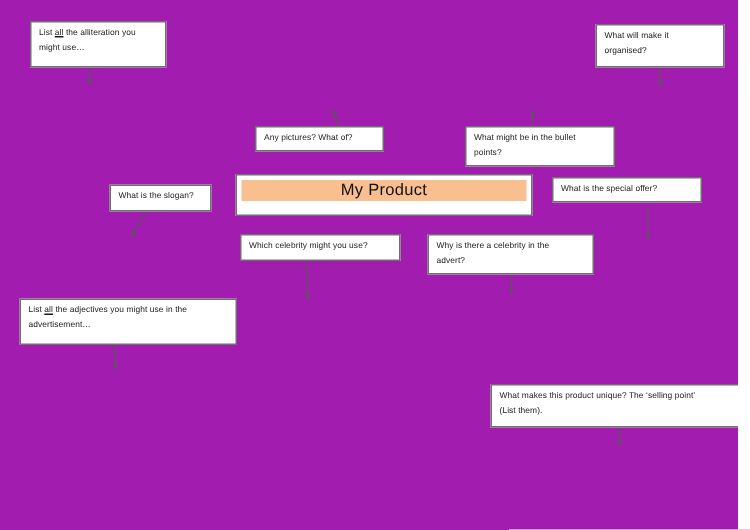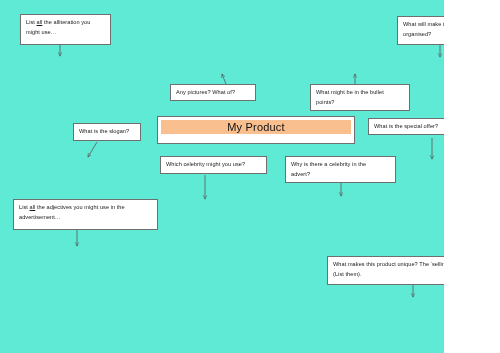--- a/index.html
+++ b/index.html
@@ -6,23 +6,23 @@
   html, body {
     margin: 0;
     padding: 0;
     background: #ffffff;
   }
   body {
     font-family: "Liberation Sans", sans-serif;
   }
   #canvas {
     position: relative;
-    width: 444px;
+    width: 492px;
     height: 353px;
-    background: #5eead4;
+    background: #a21caf;
     overflow: hidden;
   }
   .node {
     position: absolute;
     box-sizing: border-box;
     background: #ffffff;
     border: 1px solid #6f6f6f;
     color: #1a1a1a;
     font-family: "Liberation Sans", sans-serif;
     font-size: 5.6px;

